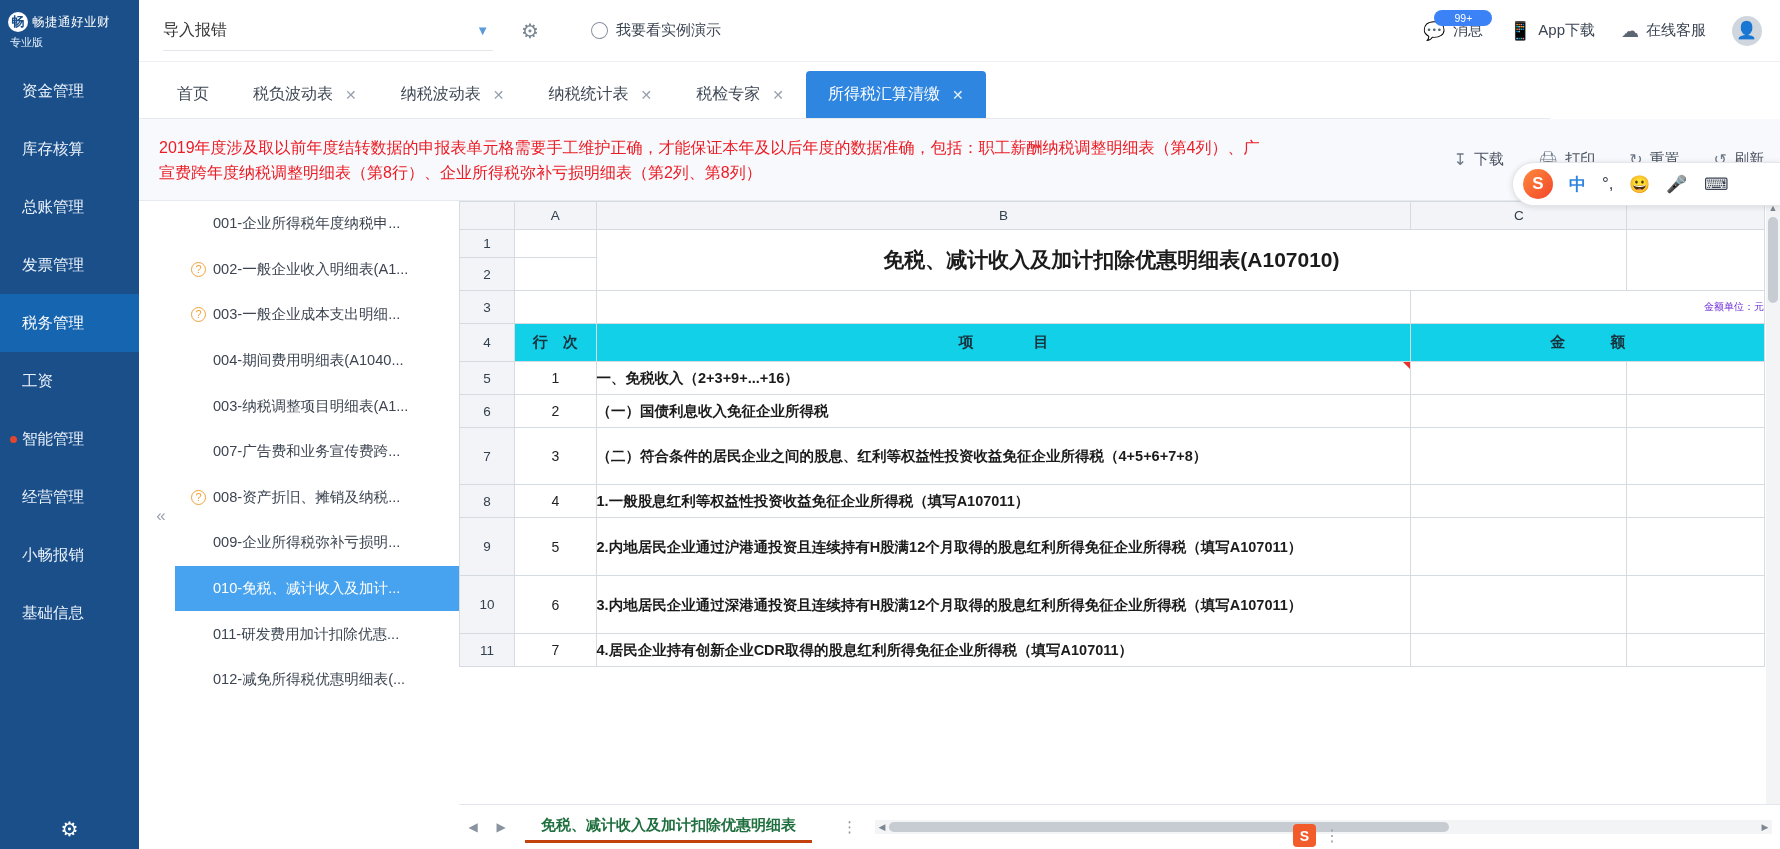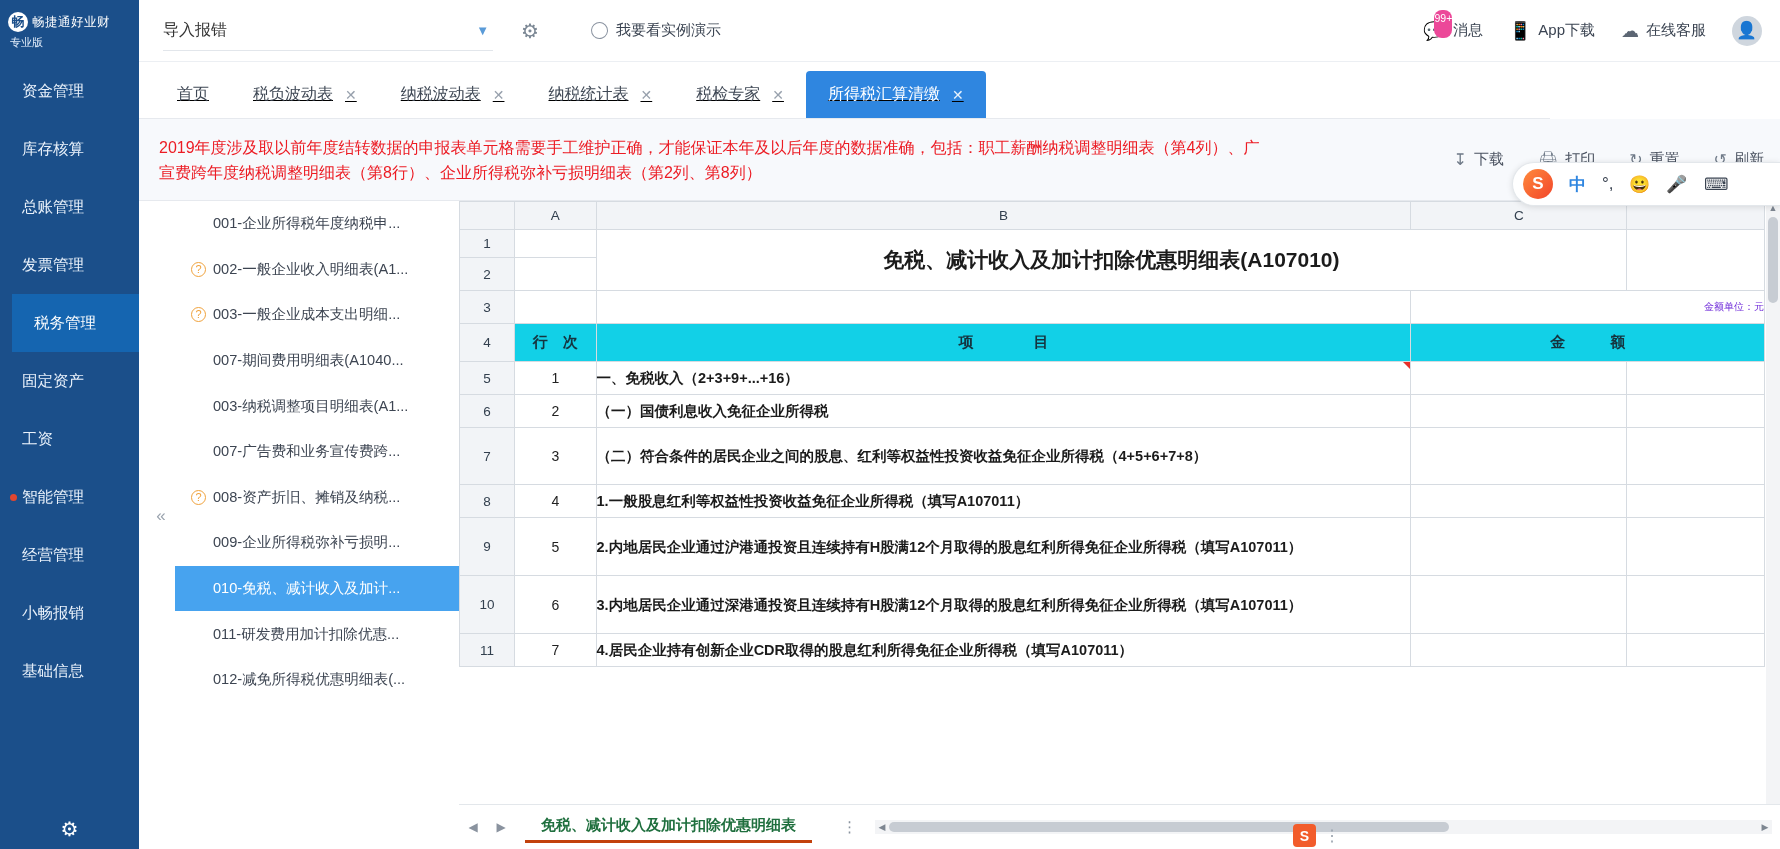--- a/index.html
+++ b/index.html
@@ -26,21 +26,21 @@
     width:20px;height:20px;border-radius:50%;
     background:#ffffff;color:#1b4f8a;font-size:13px;font-weight:bold;
     display:flex;align-items:center;justify-content:center;
   }
   #brand .bname { font-size:12.5px; letter-spacing:.5px; }
   #brand .sub { font-size:11px; margin-left:2px; margin-top:3px; color:#e3eefb;}
   .side-item {
     height:58px; display:flex; align-items:center; padding-left:22px;
     font-size:15.5px; color:#eaf2fb; cursor:pointer; position:relative;
   }
-  .side-item.active { background:#1565b0; color:#fff;margin-left:12px; }
+  .side-item.active { background:#1565b0; color:#fff; }
   .side-item .dot {
     position:absolute; left:10px; top:50%; margin-top:-3.5px;
     width:7px;height:7px;border-radius:50%;background:#e2462f;display:none;
   }
   .side-item.has-dot .dot { display:block; }
   #side-gear {
     position:absolute; bottom:8px; left:0; width:139px; text-align:center;
     font-size:20px; color:#ffffff; cursor:pointer;
   }
   
@@ -63,33 +63,32 @@
   }
   #demo-link .ring {
     width:17px;height:17px;border:1.6px solid #8a93a0;border-radius:50%;
     display:inline-block; transform:rotate(-20deg);
   }
   #tb-right { margin-left:auto; display:flex; align-items:center; gap:26px; padding-right:18px;}
   .tb-item { display:flex; align-items:center; gap:7px; font-size:15px; color:#3b4452; cursor:pointer; position:relative;}
   .tb-ico { font-size:18px; color:#5c6673; }
   #msg-badge {
     position:absolute; left:11px; top:-10px;
-    background:#ec4899; color:#fff; font-size:10.5px; line-height:16px;
-    height:28px; padding:0 0; border-radius:8px; white-space:nowrap;
+    background:#3b82f6; color:#fff; font-size:10.5px; line-height:16px;
+    height:16px; padding:0 20px; border-radius:8px; white-space:nowrap;
   }
   #avatar {
     width:30px;height:30px;border-radius:50%;background:#cfd6de;
     display:flex;align-items:center;justify-content:center;color:#8b95a1;font-size:17px;
   }
   
   #tabs {
     position:absolute; left:139px; top:62px; width:1411px; height:57px;
     background:#ffffff; display:flex; align-items:flex-end; padding-left:16px;
     border-bottom:1px solid #e6e9ee;
-    text-decoration:underline;
   }
   .tab {
     height:47px; display:flex; align-items:center; gap:12px;
     padding:0 22px; font-size:16px; color:#3f4855; cursor:pointer;
     border-radius:4px 4px 0 0;
   }
   .tab .x { font-size:14px; color:#98a1ad; }
   .tab.active { background:#2f86e0; color:#fff; }
   .tab.active .x { color:#e8f2fc; }
   
@@ -237,24 +236,20 @@
   <div class="side-item">
 
     <span>发票管理</span>
   </div>
   <div class="side-item active">
 
     <span>税务管理</span>
   </div>
   <div class="side-item">
 
-    <span>固定资产</span>
-  </div>
-  <div class="side-item">
-
     <span>工资</span>
   </div>
   <div class="side-item has-dot">
     <span class="dot"></span>
     <span>智能管理</span>
   </div>
   <div class="side-item">
 
     <span>经营管理</span>
   </div>
@@ -358,21 +353,21 @@
     <div class="li">
       <span class="q">?</span>
       <span class="txt">002-一般企业收入明细表(A1...</span>
     </div>
     <div class="li">
       <span class="q">?</span>
       <span class="txt">003-一般企业成本支出明细...</span>
     </div>
     <div class="li">
       <span class="spacer"></span>
-      <span class="txt">007-期间费用明细表(A1040...</span>
+      <span class="txt">004-期间费用明细表(A1040...</span>
     </div>
     <div class="li">
       <span class="spacer"></span>
       <span class="txt">003-纳税调整项目明细表(A1...</span>
     </div>
     <div class="li">
       <span class="spacer"></span>
       <span class="txt">007-广告费和业务宣传费跨...</span>
     </div>
     <div class="li">

